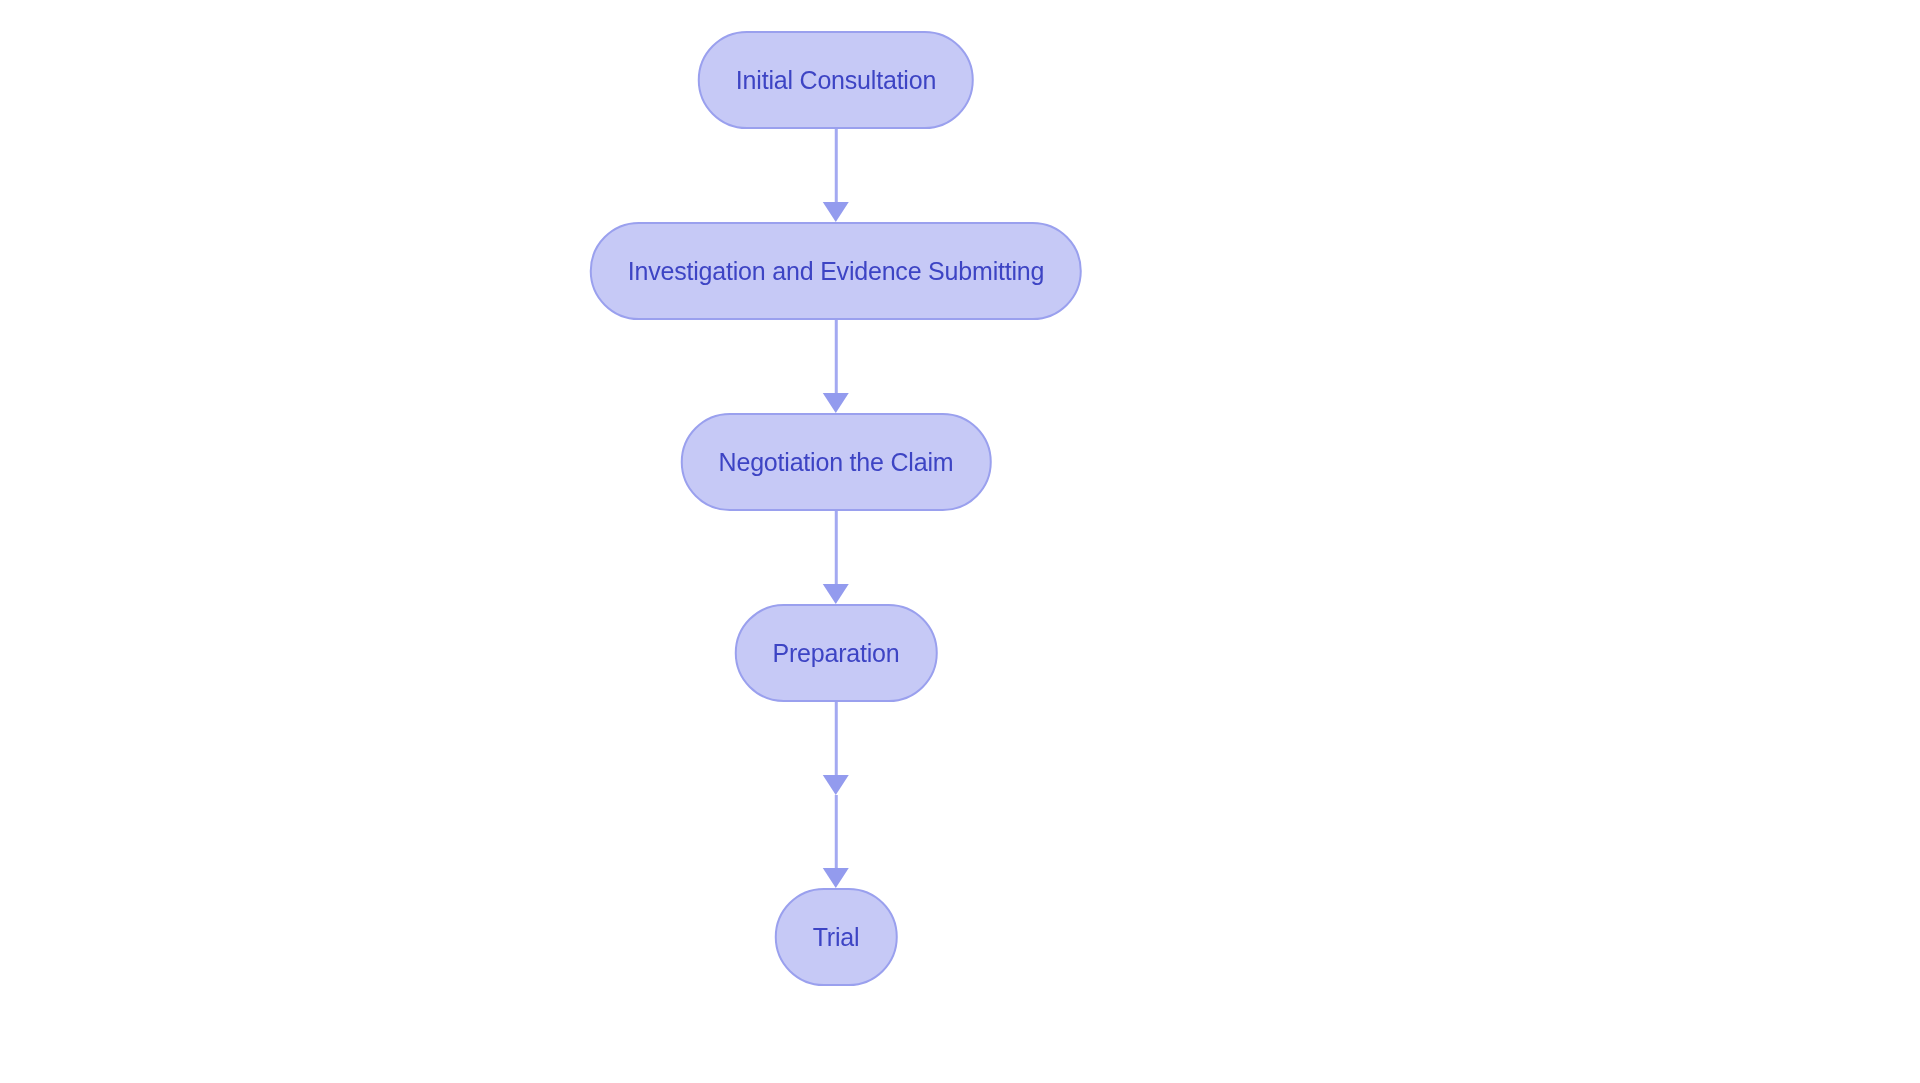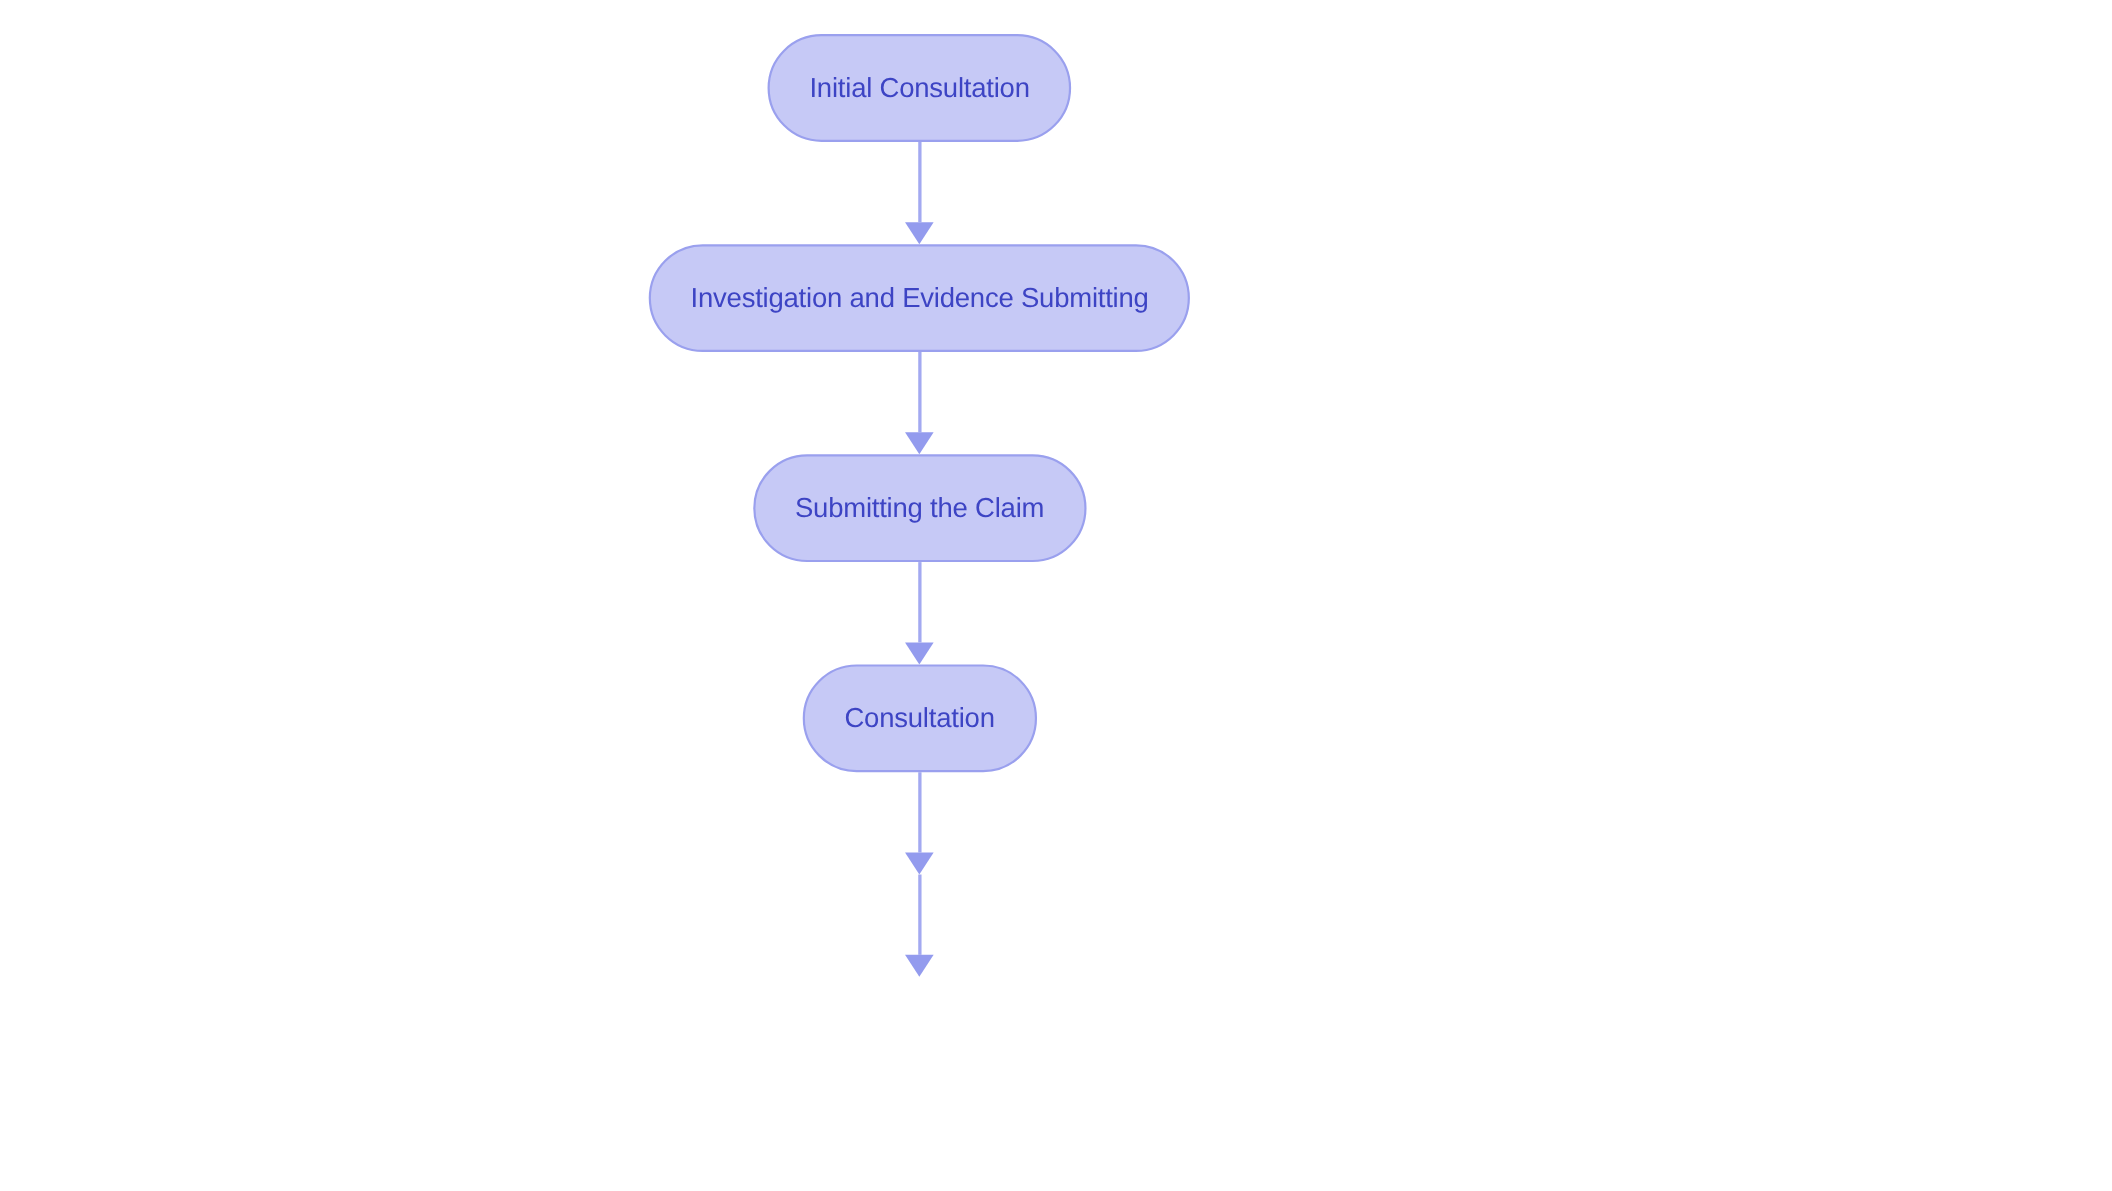--- a/index.html
+++ b/index.html
@@ -78,37 +78,40 @@
   <div class="node">
     <span class="node-label">Investigation and Evidence Submitting</span>
   </div>
 
   <div class="arrow">
     <div class="arrow-stem"></div>
     <div class="arrow-head"></div>
   </div>
 
   <div class="node">
-    <span class="node-label">Submitting the Claim</span>
+    <span class="node-label">Negotiation the Claim</span>
   </div>
 
   <div class="arrow">
     <div class="arrow-stem"></div>
     <div class="arrow-head"></div>
   </div>
 
   <div class="node">
-    <span class="node-label">Consultation</span>
+    <span class="node-label">Preparation</span>
   </div>
 
   <div class="arrow">
     <div class="arrow-stem"></div>
     <div class="arrow-head"></div>
   </div>
 
 
   <div class="arrow">
     <div class="arrow-stem"></div>
     <div class="arrow-head"></div>
   </div>
 
+  <div class="node">
+    <span class="node-label">Trial</span>
+  </div>
 </div>
 </main>
 
 </body></html>

